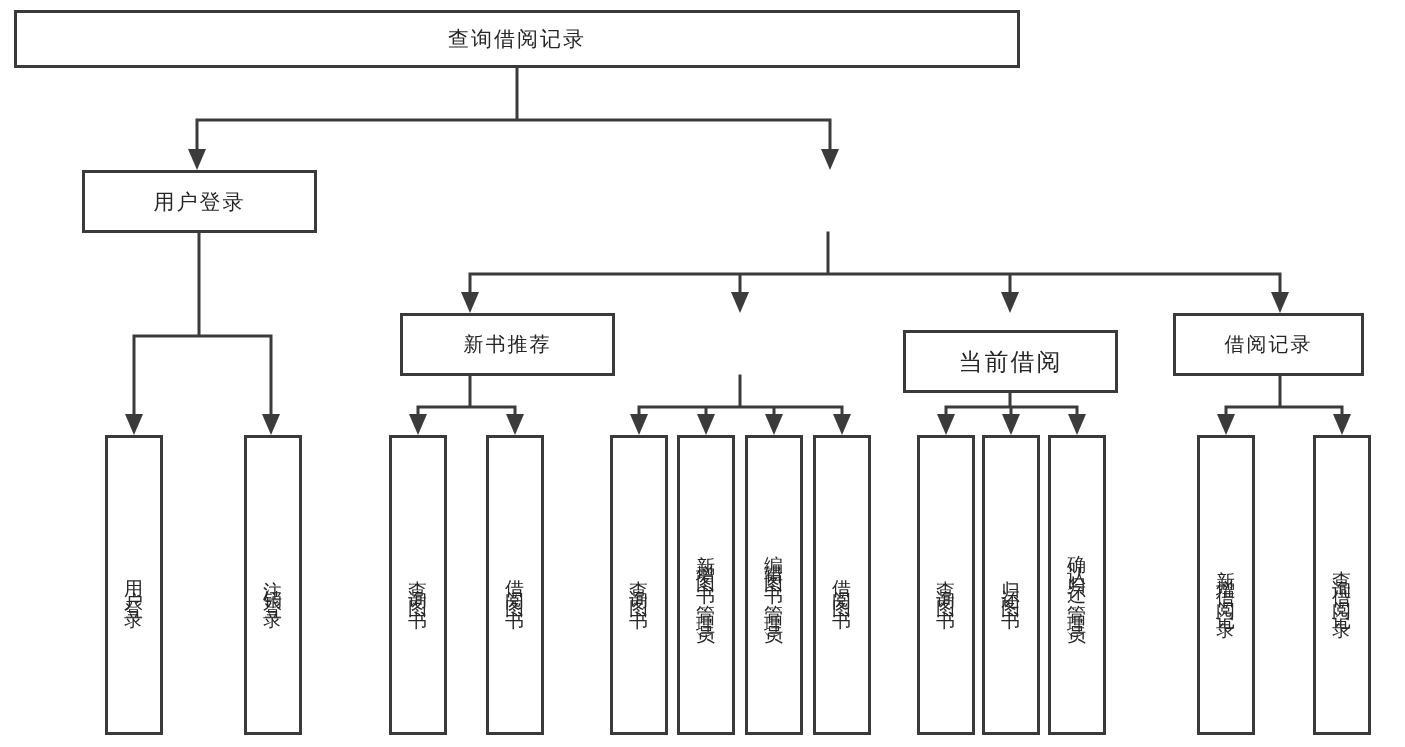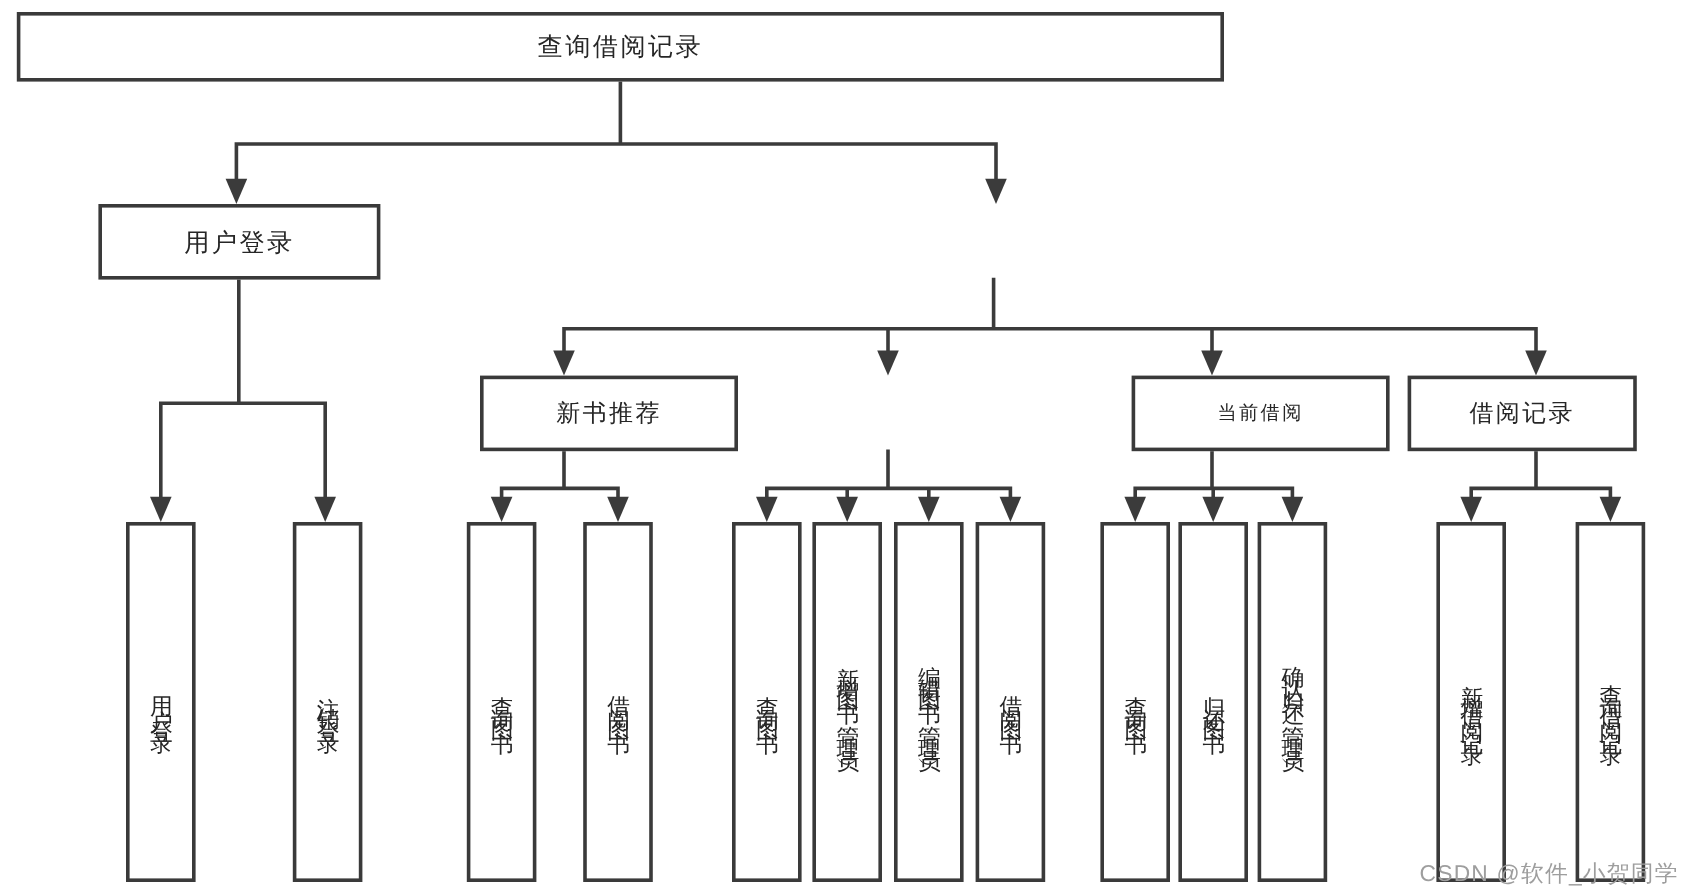--- a/index.html
+++ b/index.html
@@ -64,21 +64,21 @@
     line-height: 1;
     color: var(--text, #262626);
     white-space: nowrap;
   }
   
   #node-root       { left: 14px;   top: 10px;  width: 1006px; height: 58px; }
   #node-l2-a       { left: 82px;   top: 170px; width: 235px;  height: 63px; }
   #node-l2-b       { left: 710px;  top: 170px; width: 236px;  height: 63px; }
   #node-l3-a       { left: 363px;  top: 313px; width: 215px;  height: 63px; font-size: 20px; margin-left: 37px; }
   #node-l3-b       { left: 633px;  top: 313px; width: 215px;  height: 63px; font-size: 20px; }
-  #node-l3-c       { left: 903px;  top: 313px; width: 215px;  height: 63px; font-size: 16px; margin-left: 40px; }
+  #node-l3-c       { left: 903px;  top: 330px; width: 215px;  height: 63px; font-size: 24px; }
   #node-l3-d       { left: 1173px; top: 313px; width: 191px;  height: 63px; font-size: 20px; }
   #leaf-a1 { left: 105px;  }
   #leaf-a2 { left: 244px;  }
   #leaf-b1 { left: 389px;  }
   #leaf-b2 { left: 486px;  }
   #leaf-c1 { left: 610px;  }
   #leaf-c2 { left: 677px;  }
   #leaf-c3 { left: 745px;  }
   #leaf-c4 { left: 813px;  }
   #leaf-d1 { left: 917px;  }
@@ -187,14 +187,13 @@
     <span class="vlabel">确认归还（管理员）</span>
   </div>
 
   <div class="vbox" id="leaf-e1">
     <span class="vlabel">新增借阅记录</span>
   </div>
   <div class="vbox" id="leaf-e2">
     <span class="vlabel">查询借阅记录</span>
   </div>
 
-  <div class="watermark">CSDN @软件_小贺同学</div>
 </div>
 
 </body></html>

